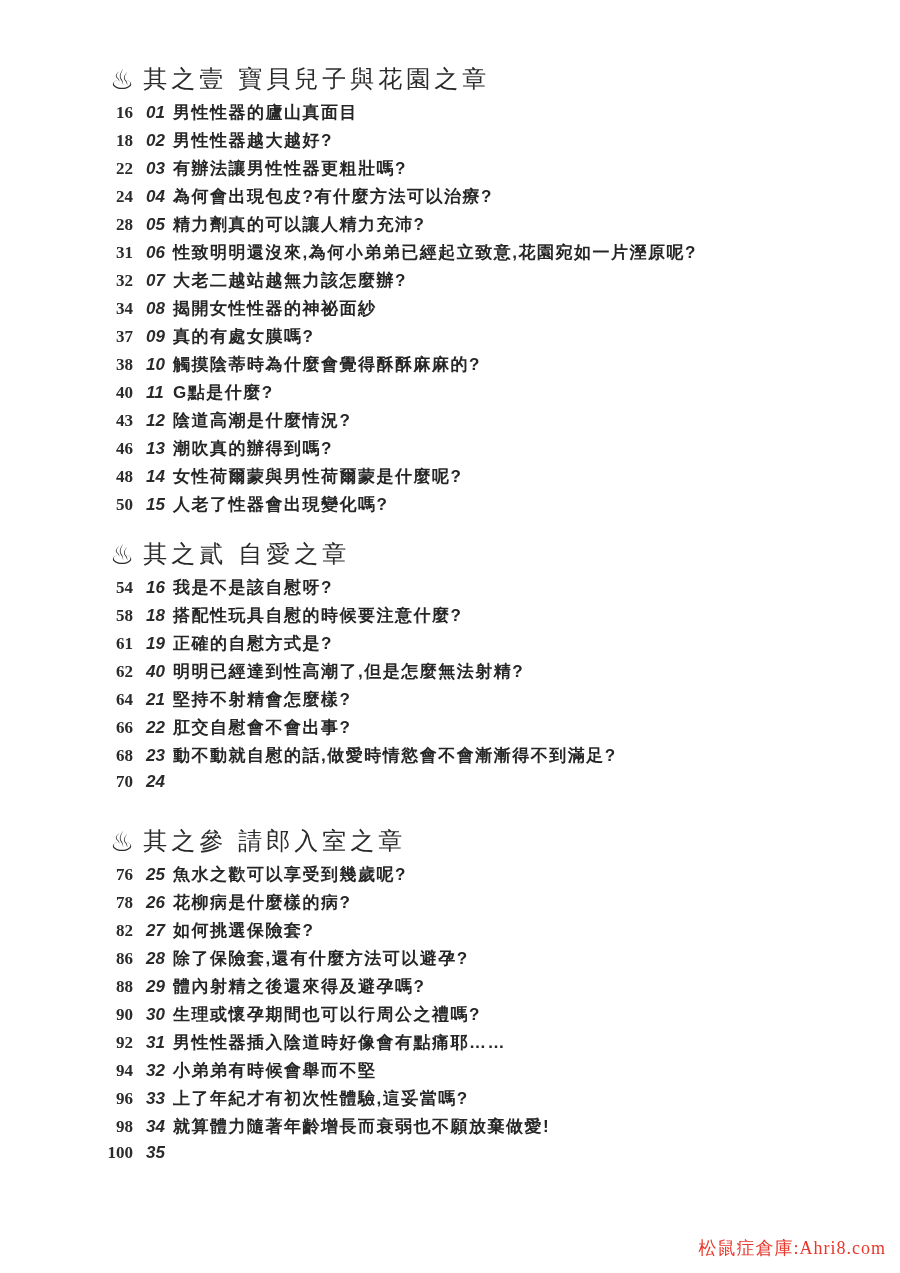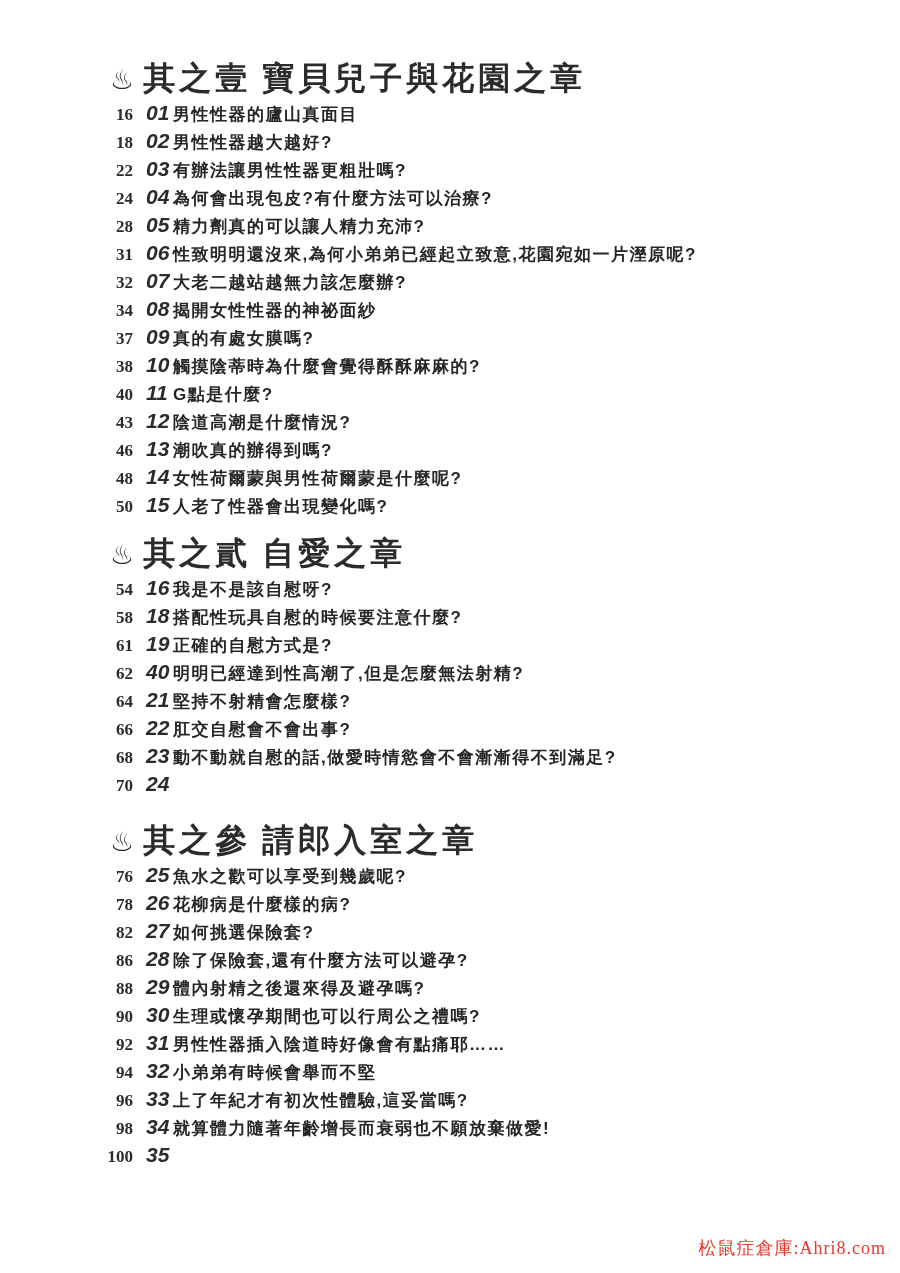--- a/index.html
+++ b/index.html
@@ -19,36 +19,36 @@
     margin: 0 0 0 25px; height: 34px;
     white-space: nowrap;
   }
   .hs-icon {
     font-size: 27px; line-height: 1;
     margin-right: 9px;
     font-family: "DejaVu Sans", sans-serif;
     color: #2b2b2b;
   }
   .heading-part, .heading-title {
-    font-size: 32px; font-weight: 700;
+    font-size: 24px; font-weight: 400;
     letter-spacing: 4px; color: #2b2b2b;
   }
   .heading-title { margin-left: 11px; }
 
   .entries { list-style: none; margin: 5px 12px 0 0; padding: 0; }
   .entry { display: flex; align-items: baseline; height: 28px; white-space: nowrap; }
   .pnum {
     width: 48px; text-align: right;
     font-family: "Liberation Serif", "DejaVu Serif", serif;
     font-weight: 700; font-size: 17px; color: #2b2b2b;
     flex: 0 0 48px;
   }
   .inum {
     width: 27px; margin-left: 13px;
-    font-style: italic; font-weight: 700; font-size: 21px;
+    font-style: italic; font-weight: 700; font-size: 17px;
     font-family: "Liberation Sans", "DejaVu Sans", sans-serif;
     color: #2b2b2b; flex: 0 0 27px;
   }
   .etitle {
     font-weight: 700; font-size: 17px;
     letter-spacing: 1.5px; color: #262626;
   }
 
   #sec2 .section-heading { margin-top: 16px; }
   #sec3 .section-heading { margin-top: 24px; }

